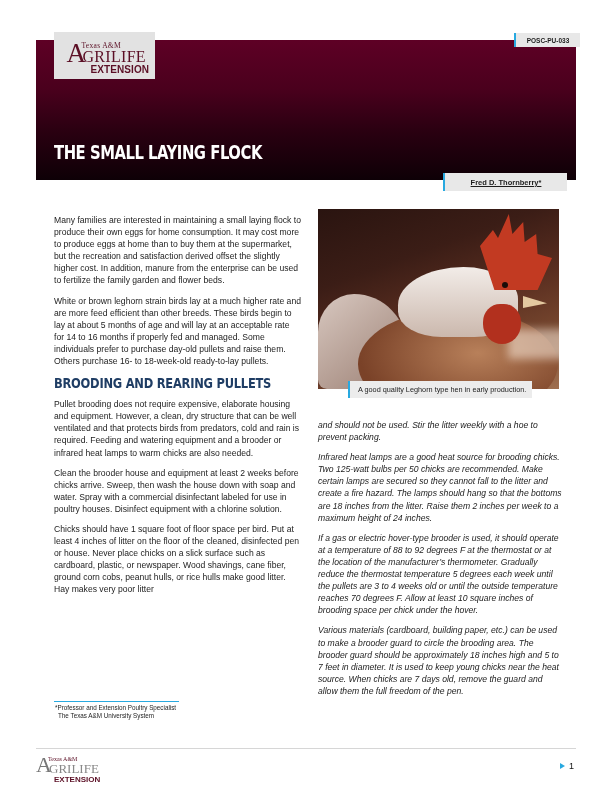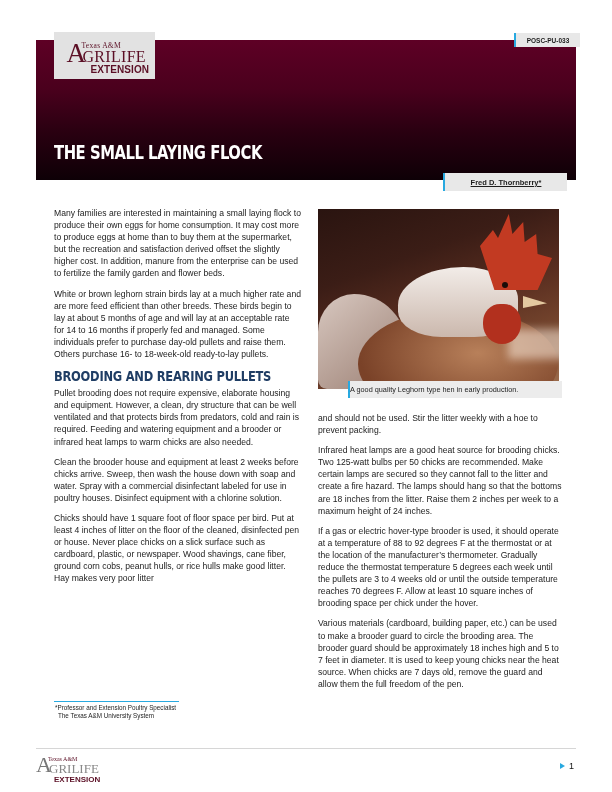--- a/index.html
+++ b/index.html
@@ -38,22 +38,22 @@
     .author {
       position: absolute; left: 443px; top: 173px; width: 124px; height: 18px;
       background: #e8e8e8; border-left: 2px solid #28a9e0;
       font-size: 7.5px; font-weight: bold; color: #1d1d1d;
       display: flex; align-items: center; justify-content: center; text-decoration: underline;
     }
 
     
     .col { position: absolute; font-size: 8.6px; line-height: 12.1px; color: #1c1c1c; }
     .col-left { left: 54px; top: 207px; width: 247px; }
-    .col-right { left: 318px; top: 412px; width: 244px; }
-    .col p { margin-bottom: 8px; }
+    .col-right { left: 318px; top: 412px; width: 244px; font-style: italic; }
+    .col p { margin-bottom: 8px; margin-top: 7px; }
 
     .section-heading {
       font-family: "DejaVu Sans", sans-serif; font-weight: bold; font-size: 14px; line-height: 16px;
       color: #1f3d64; letter-spacing: -0.3px; transform: scaleX(0.82); transform-origin: left center;
       white-space: nowrap; margin: 2px 0 3px 0;
     }
 
     
     .photo {
       position: absolute; left: 318px; top: 209px; width: 241px; height: 180px; overflow: hidden;
@@ -68,23 +68,23 @@
     .photo .comb { position: absolute; left: 162px; top: 5px; width: 72px; height: 80px;
       background: #c23a22; clip-path: polygon(0% 40%, 18% 20%, 25% 30%, 40% 0%, 45% 25%, 60% 10%, 62% 35%, 78% 25%, 80% 50%, 100% 55%, 80% 95%, 20% 95%); }
     .photo .wattle { position: absolute; left: 165px; top: 95px; width: 38px; height: 40px; border-radius: 45% 45% 50% 50%;
       background: #b2301e; }
     .photo .eye { position: absolute; left: 184px; top: 73px; width: 6px; height: 6px; border-radius: 50%; background: #1a0c08; }
     .photo .beak { position: absolute; left: 205px; top: 87px; width: 24px; height: 12px;
       background: #e4c9a0; clip-path: polygon(0 0, 100% 60%, 0 100%); }
     .photo .light { position: absolute; left: 190px; top: 120px; width: 60px; height: 30px; background: rgba(250,235,220,0.55); filter: blur(4px); }
 
     .caption {
-      position: absolute; left: 348px; top: 381px; width: 214px; height: 17px;
+      position: absolute; left: 348px; top: 381px; width: 184px; height: 17px;
       background: #ececec; border-left: 2px solid #28a9e0;
-      font-size: 7.3px; color: #1d1d1d; display: flex; align-items: center; padding-left: 0; white-space: nowrap;
+      font-size: 7.3px; color: #1d1d1d; display: flex; align-items: center; padding-left: 8px; white-space: nowrap;
     }
 
     
     .footnote-rule { position: absolute; left: 54px; top: 701px; width: 125px; height: 1px; background: #28a9e0; }
     .footnote { position: absolute; left: 55px; top: 704px; font-size: 6.3px; line-height: 8px; color: #1d1d1d; }
     .footnote div:nth-child(2) { padding-left: 3px; }
 
     
     .footer-rule { position: absolute; left: 36px; top: 748px; width: 540px; height: 1px; background: #d6d6d6; }
     .footer-logo { position: absolute; left: 36px; top: 754px; width: 70px; height: 30px; font-family: "Liberation Serif", "DejaVu Serif", serif; color: #6a6a6a; }

